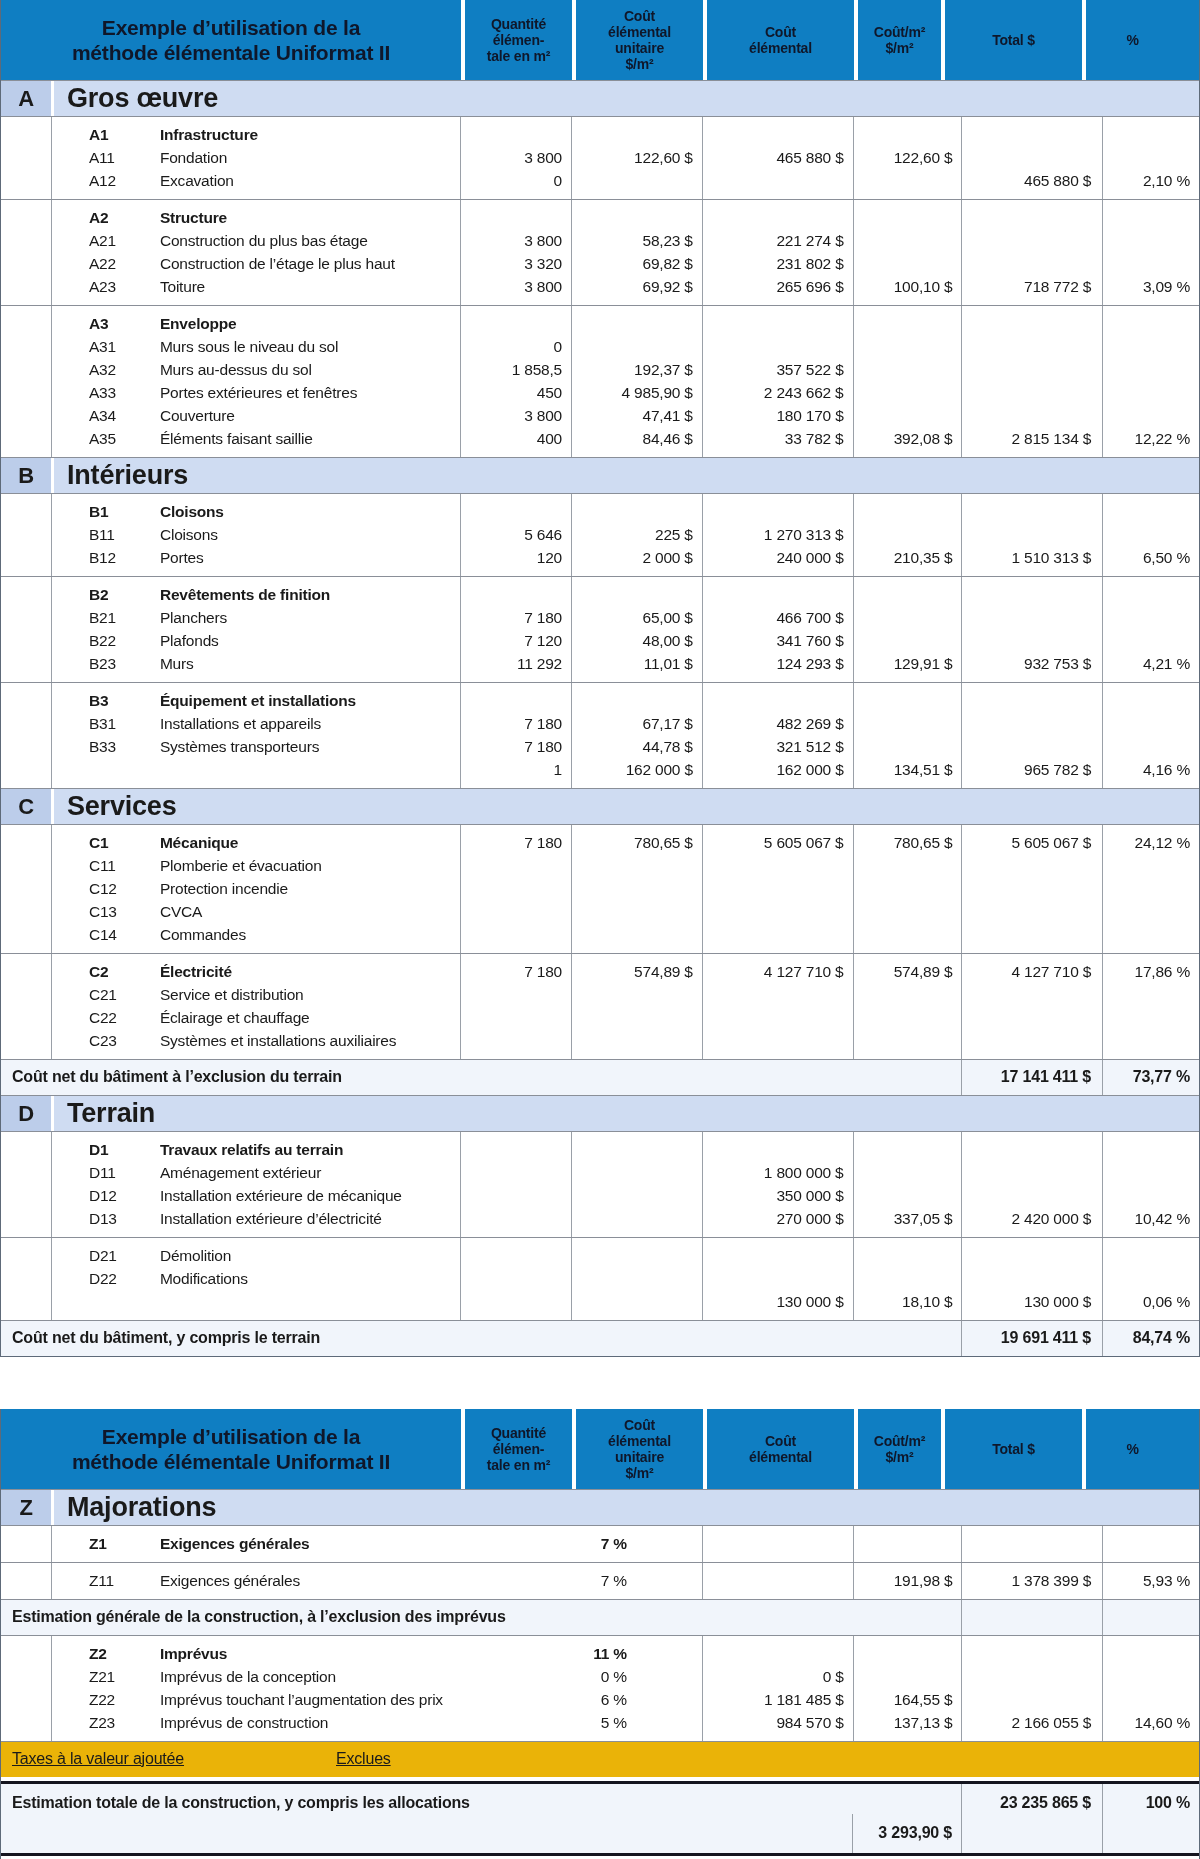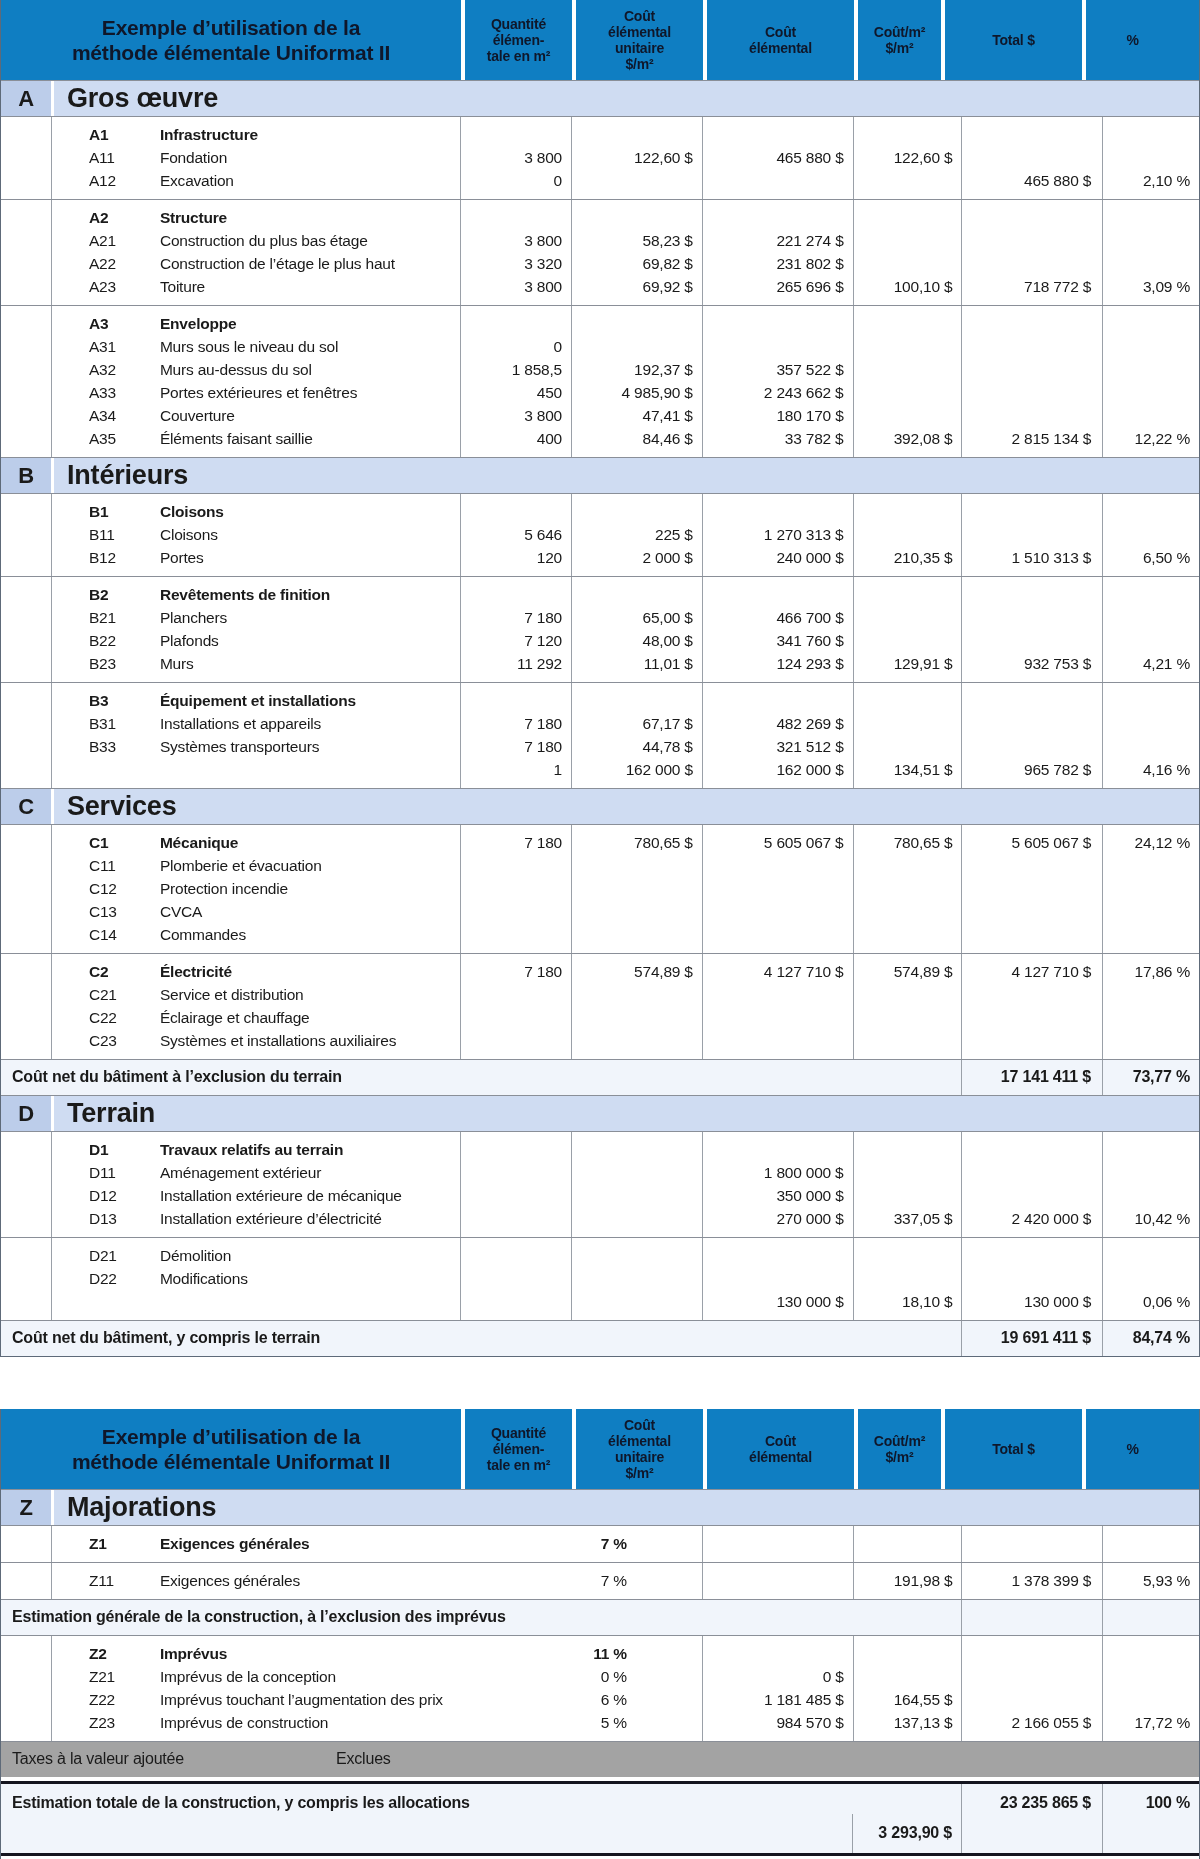--- a/index.html
+++ b/index.html
@@ -77,22 +77,22 @@
   .sum .cell.total{width:141px;border-left:1px solid #9aa0a8;padding-right:11px;}
   .sum .cell.pct{width:97px;border-left:1px solid #9aa0a8;}
   .sum.strong{
     border-top:3px solid #15151f;border-bottom:3px solid #15151f;
     margin-top:4px;
   }
   .sum.strong .cell.perm2{border-left:1px solid #9aa0a8;margin-top:30px;}
   .sum.strong .lab,.sum.strong .cell{padding-top:9px;padding-bottom:10px;}
   
   .tax{
-    display:flex;background:#a3a3a3;border-top:1px solid #8a8f98;
-    font-size:16px;line-height:20px;padding:7px 0 8px 0;
+    display:flex;background:#eab308;border-top:1px solid #8a8f98;
+    font-size:16px;line-height:20px;padding:7px 0 8px 0;text-decoration:underline;
   }
   .tax .lab{padding-left:11px;width:335px;box-sizing:border-box;}
   
   .aire{
     display:flex;background:#cfdcf2;margin-top:4px;border-top:1px solid #8a8f98;
     font-size:16px;line-height:20px;padding:8px 0 9px 0;
   }
   .aire .lab{padding-left:11px;width:265px;box-sizing:border-box;}
 </style>
 </head>
@@ -836,21 +836,21 @@
       <div class="col num total">
         <div class="line">&nbsp;</div>
         <div class="line">&nbsp;</div>
         <div class="line">&nbsp;</div>
         <div class="line">2 166 055 $</div>
       </div>
       <div class="col num pct">
         <div class="line">&nbsp;</div>
         <div class="line">&nbsp;</div>
         <div class="line">&nbsp;</div>
-        <div class="line">17,72 %</div>
+        <div class="line">14,60 %</div>
       </div>
     </div>
     <div class="tax">
       <span class="lab">Taxes à la valeur ajoutée</span>
       <span class="val">Exclues</span>
     </div>
     <div class="sum strong">
       <div class="lab">Estimation totale de la construction, y compris les allocations</div>
       <div class="cell perm2">3 293,90 $</div>
       <div class="cell total">23 235 865 $</div>

